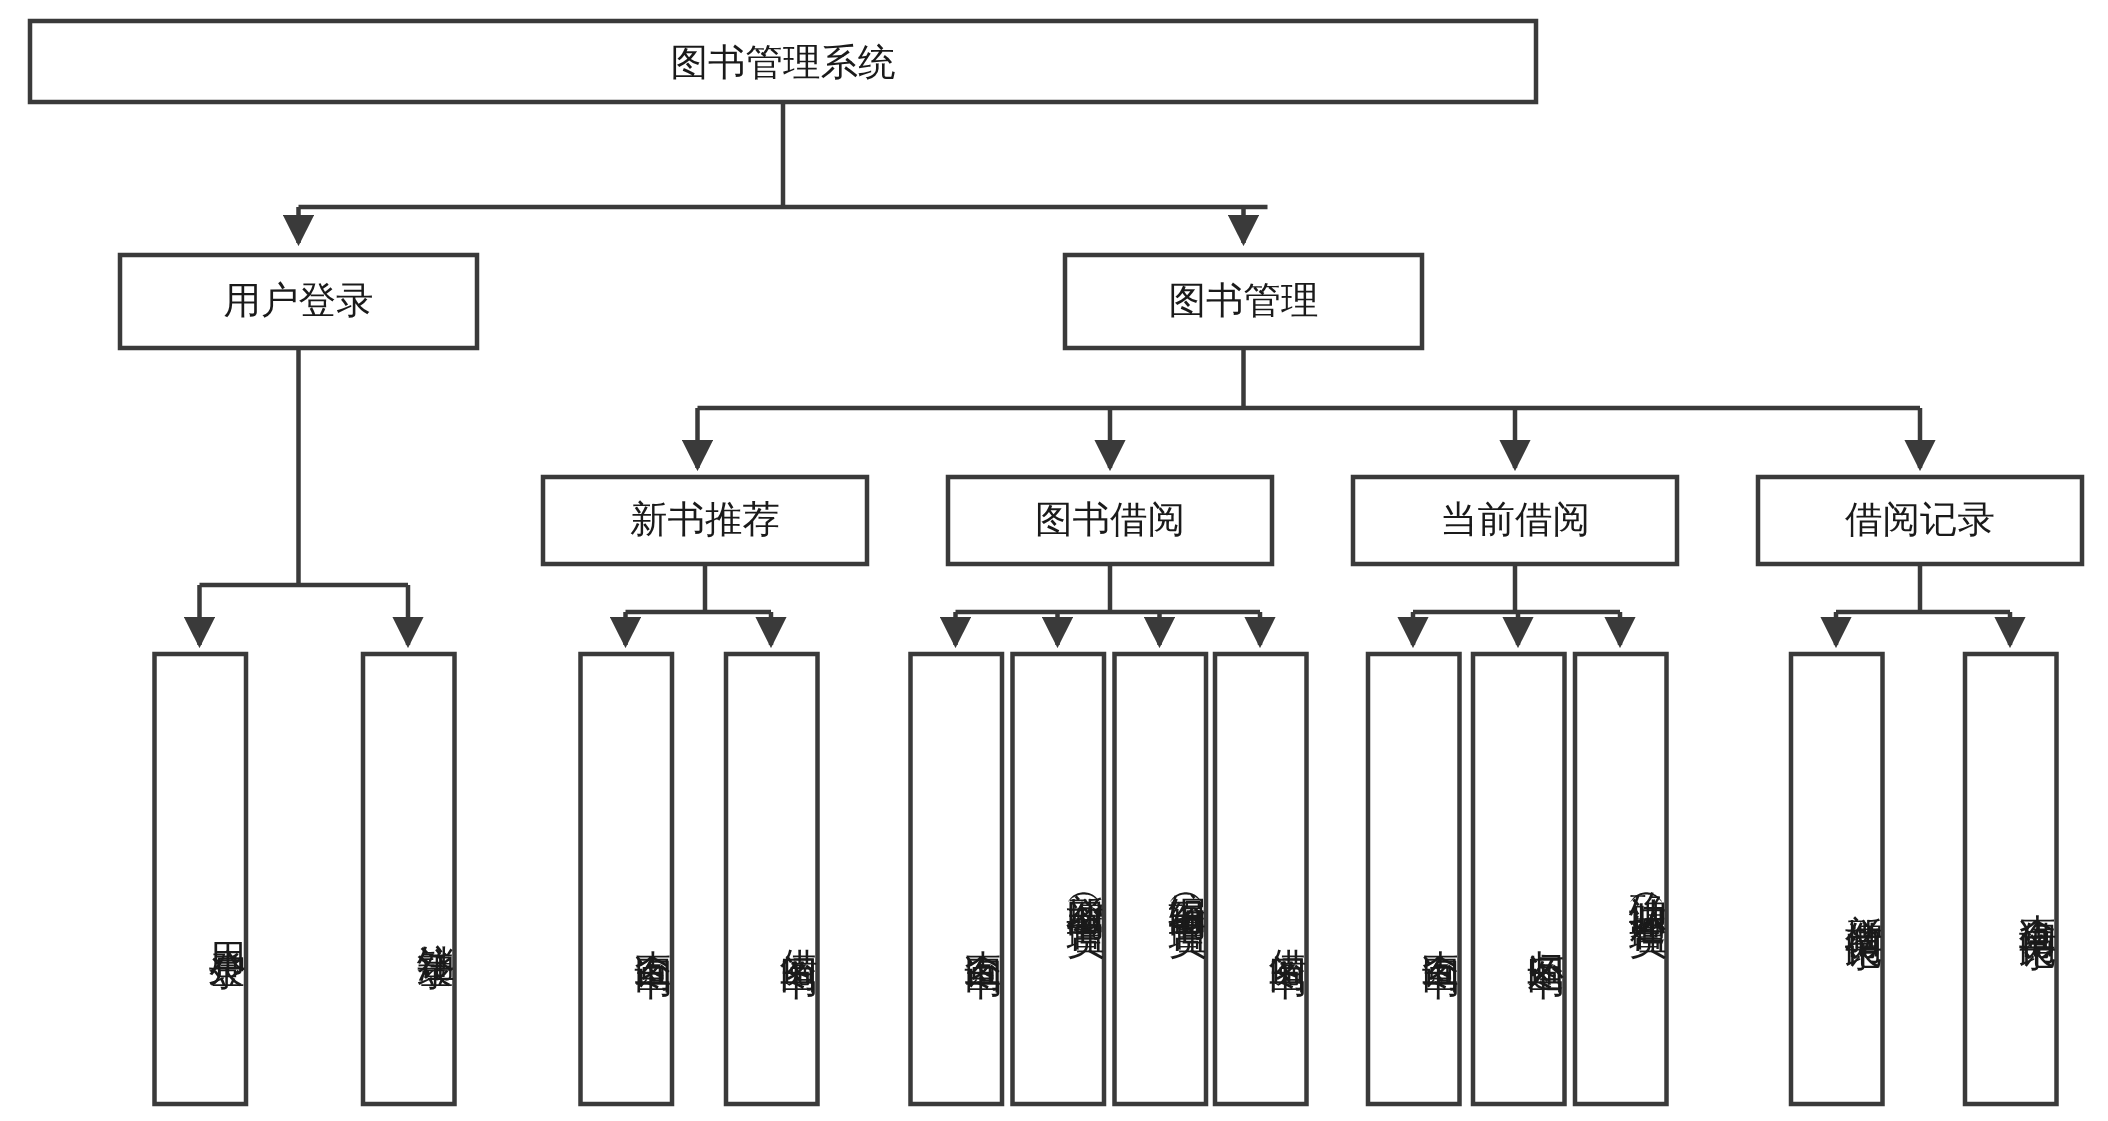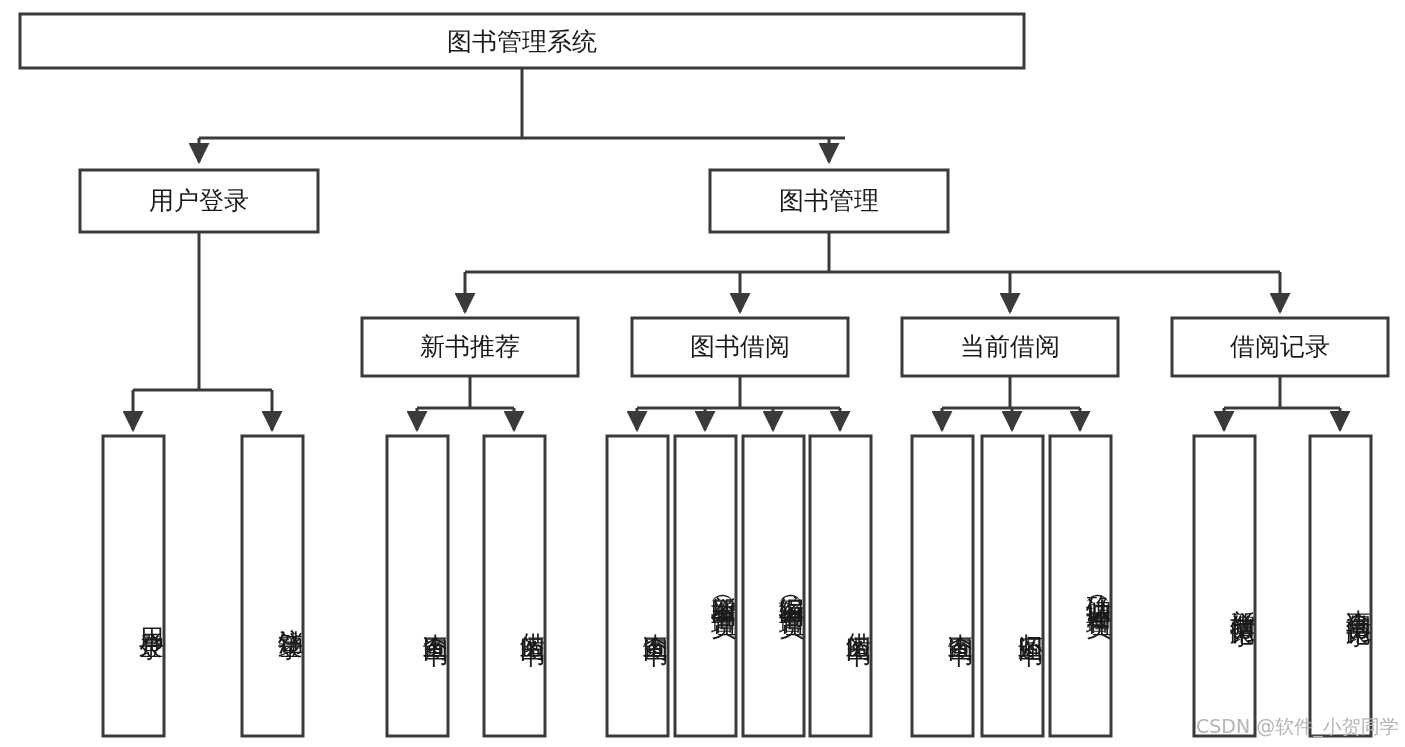--- a/index.html
+++ b/index.html
@@ -193,15 +193,14 @@
   <div class="vert-label-wrap" style="left:607px; top:506px;  width:61px;  height:226px;">查询图书</div>
   <div class="vert-label-wrap" style="left:675px; top:444px;  width:61px;  height:288px;">新增图书（管理员）</div>
   <div class="vert-label-wrap" style="left:743px; top:444px;  width:61px;  height:288px;">编辑图书（管理员）</div>
   <div class="vert-label-wrap" style="left:810px; top:506px;  width:61px;  height:226px;">借阅图书</div>
   <div class="vert-label-wrap" style="left:912px; top:506px;  width:61px;  height:226px;">查询图书</div>
   <div class="vert-label-wrap" style="left:982px; top:506px;  width:61px;  height:226px;">归还图书</div>
   <div class="vert-label-wrap" style="left:1050px; top:444px; width:61px;  height:288px;">确认归还（管理员）</div>
   <div class="vert-label-wrap" style="left:1194px; top:464px; width:61px;  height:268px;">新增借阅记录</div>
   <div class="vert-label-wrap" style="left:1310px; top:464px; width:61px;  height:268px;">查询借阅记录</div>
 
-  <div class="watermark">CSDN @软件_小贺同学</div>
 
 </div>
 
 </body></html>

